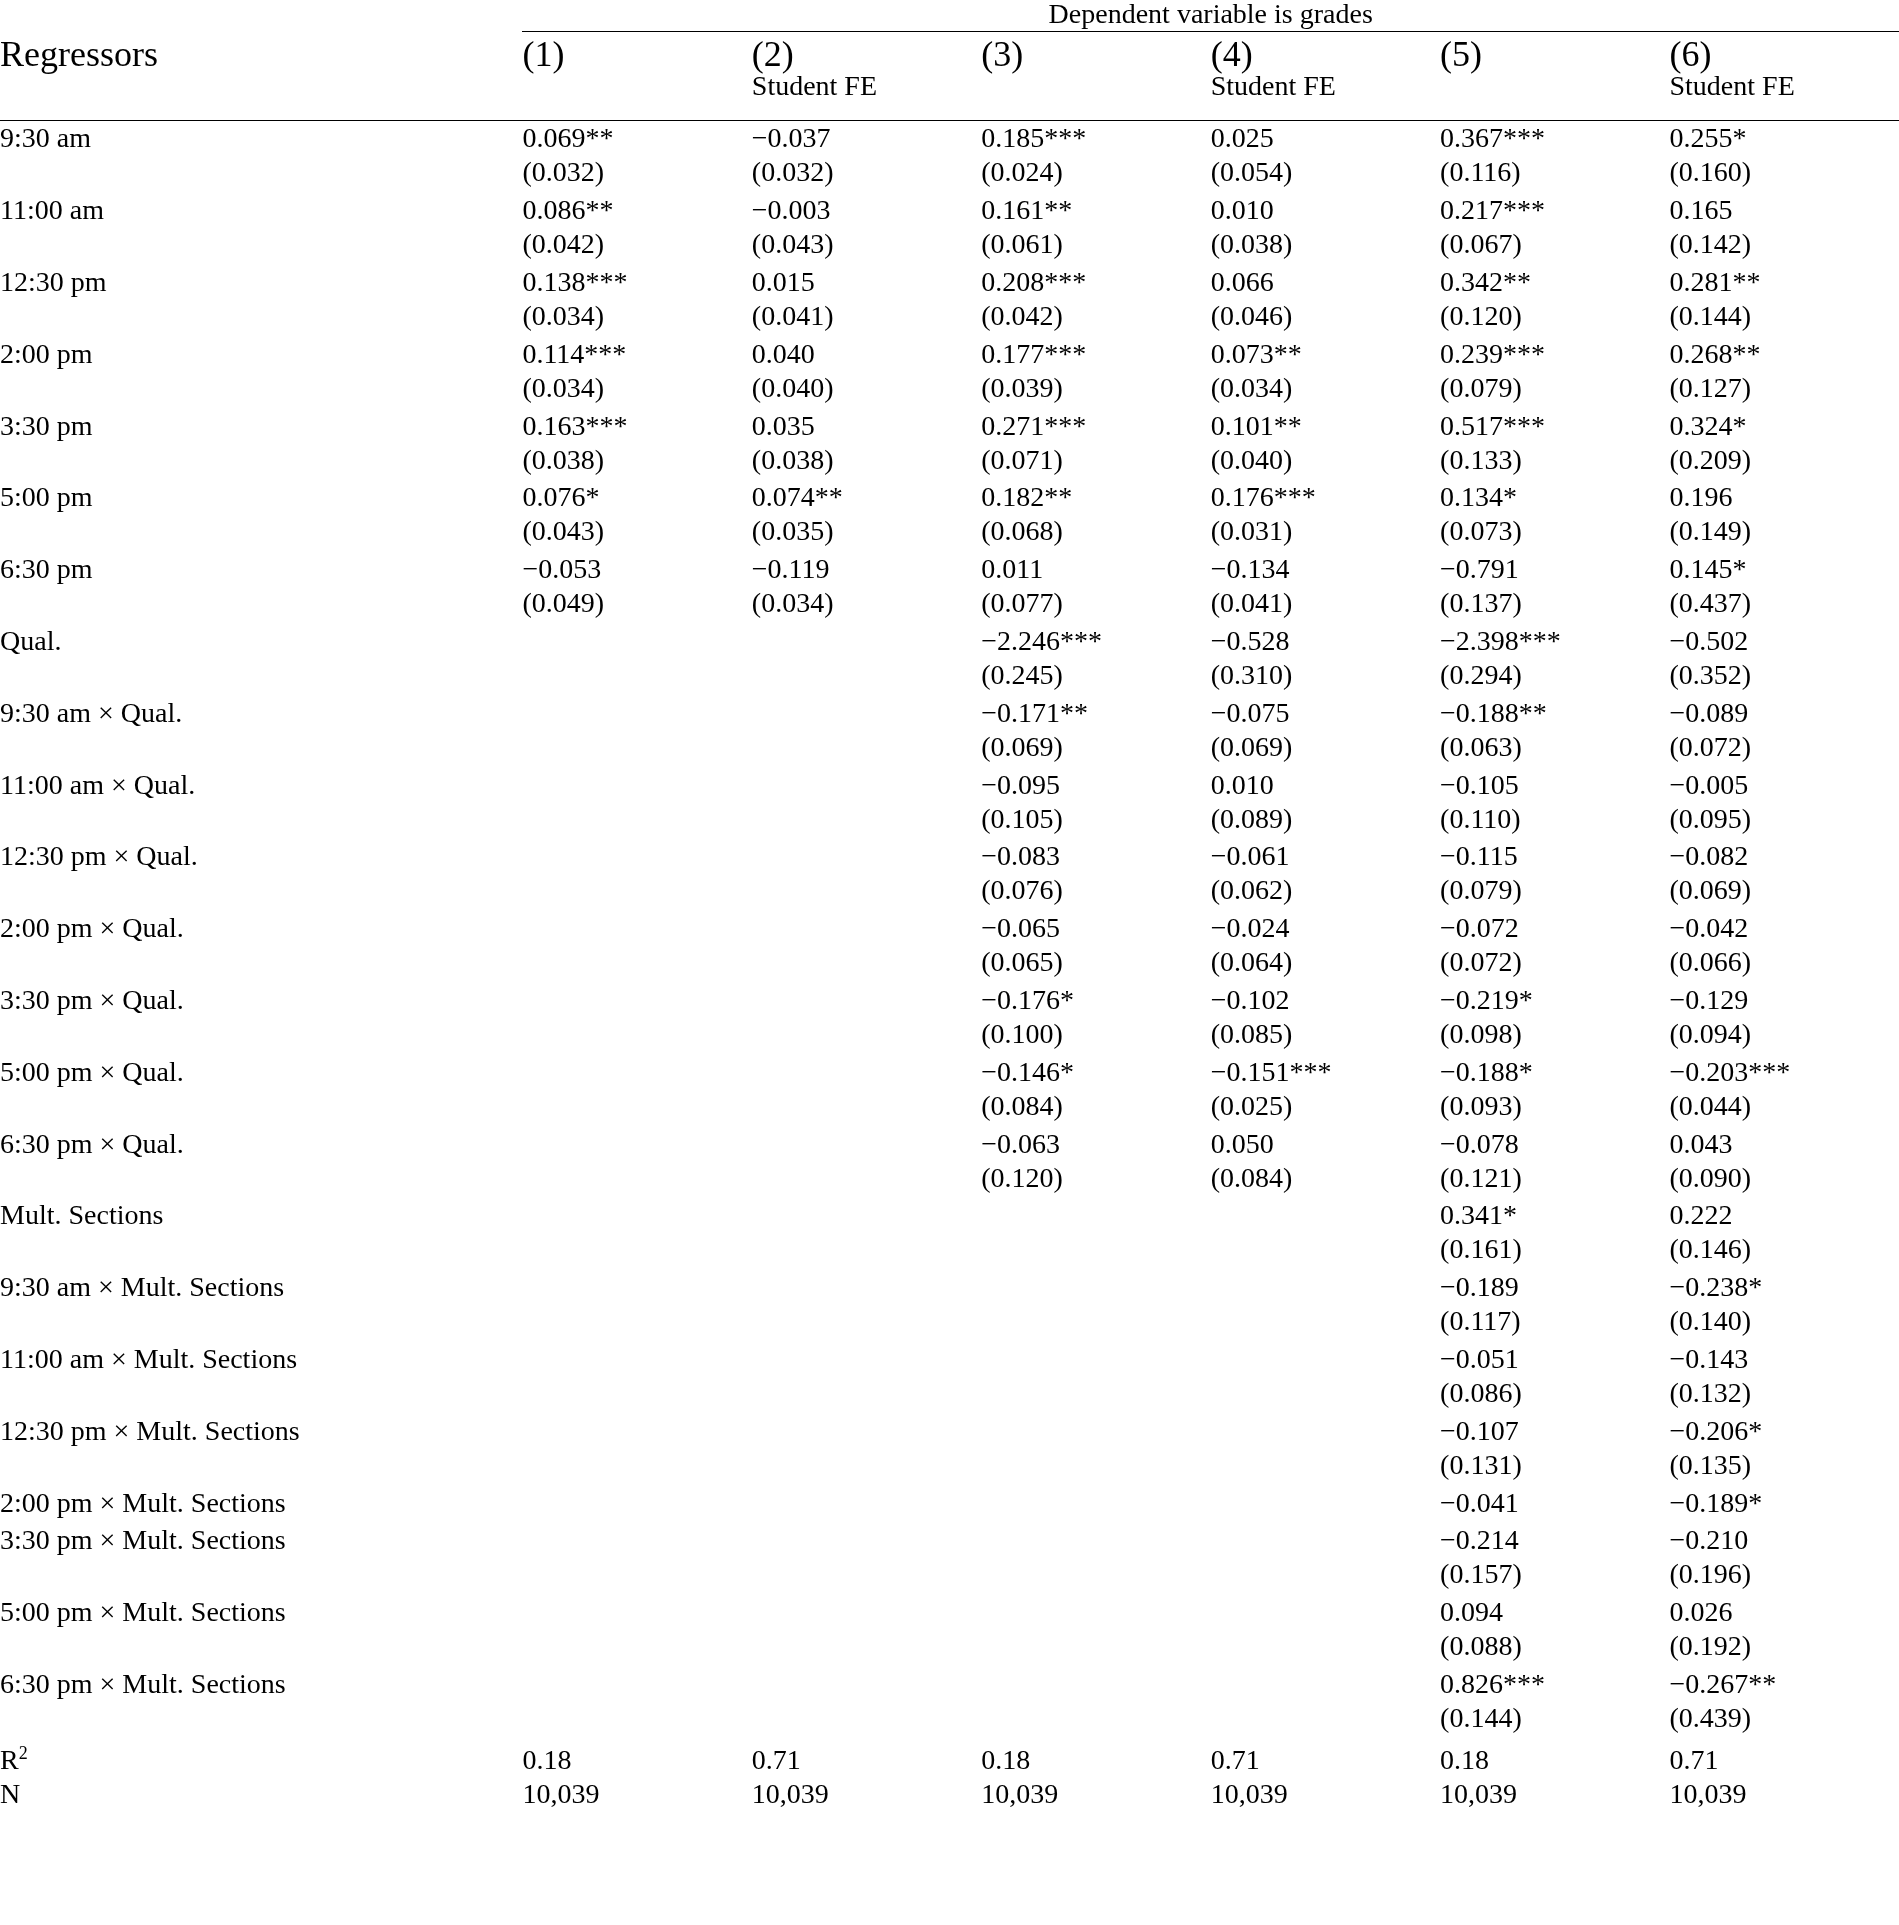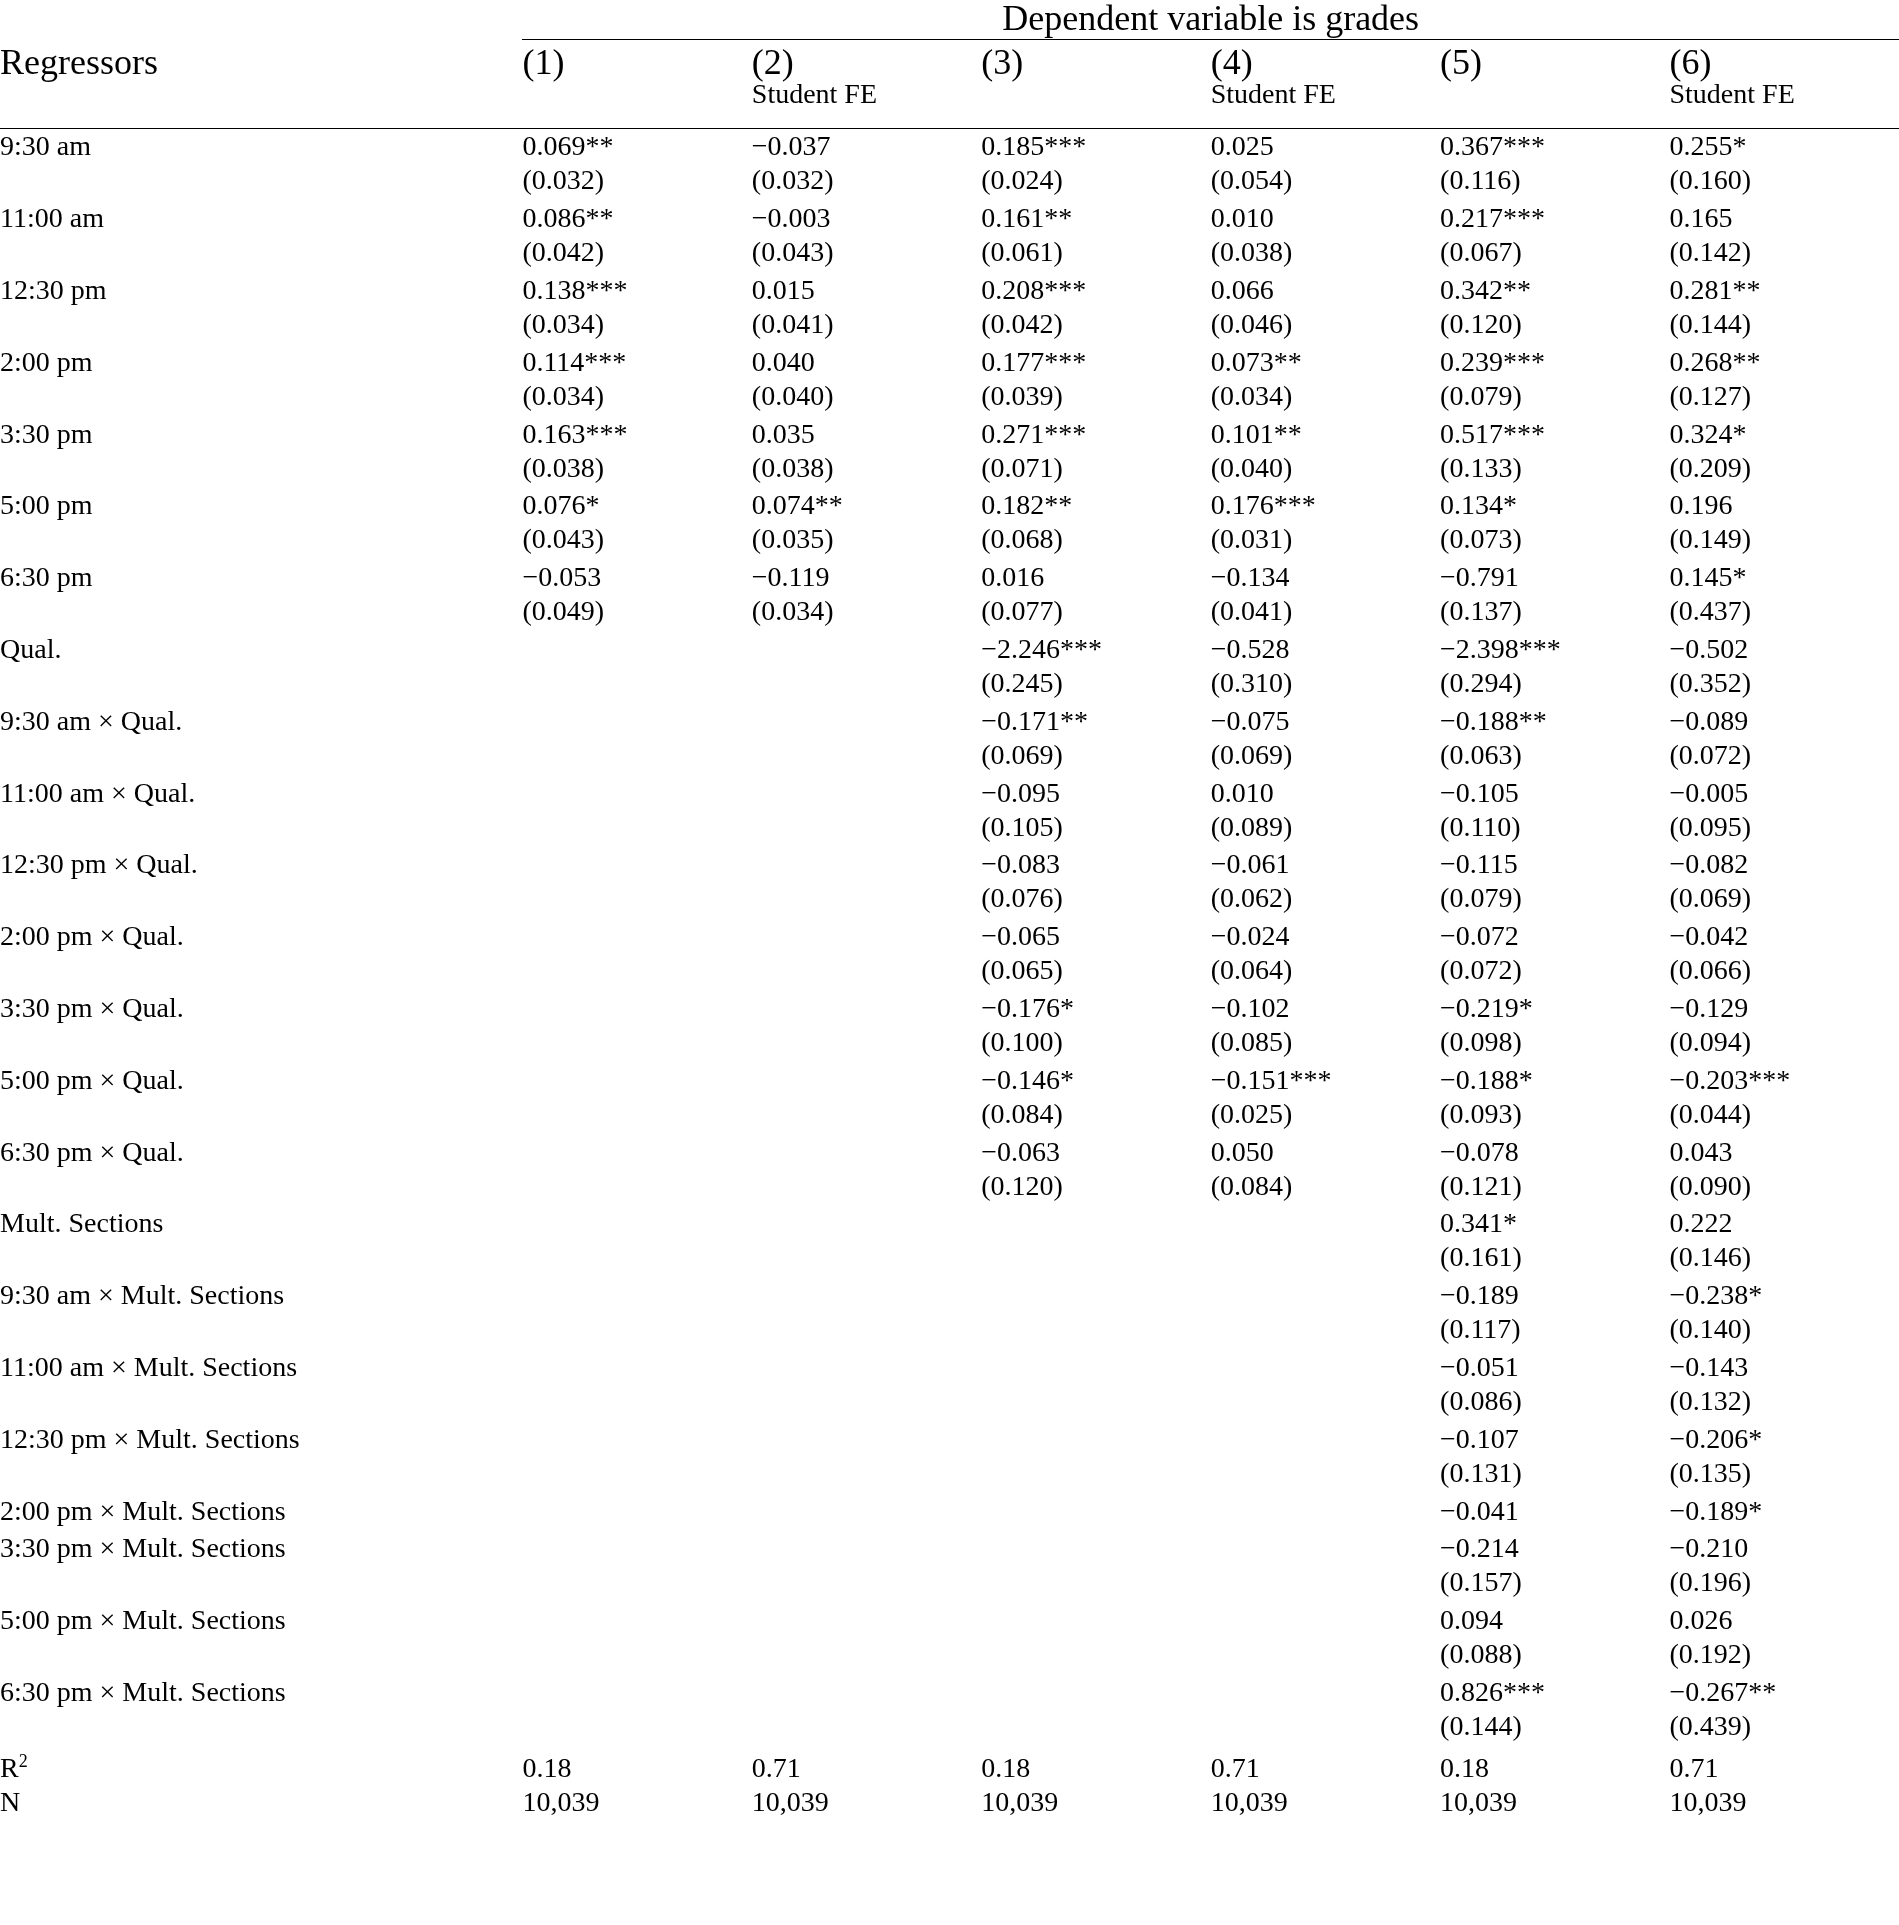--- a/index.html
+++ b/index.html
@@ -35,21 +35,21 @@
     margin: 0;
     text-align: left;
     vertical-align: baseline;
     font-weight: normal;
     white-space: nowrap;
   }
 
   
   .dep-head {
     text-align: center;
-    font-size: 36px;
+    font-size: 28px;
     padding-bottom: 2.9px;
     border-bottom: 1.9px solid #000;
   }
   .spacer-head { border-bottom: none; }
 
   .colnum {
     font-size: 36px;
     padding-top: 3.8px;
     height: 32.5px;
   }
@@ -214,21 +214,21 @@
           <td>(0.035)</td>
           <td>(0.068)</td>
           <td>(0.031)</td>
           <td>(0.073)</td>
           <td>(0.149)</td>
         </tr>
         <tr class="coef-row">
           <td class="lbl">6:30 pm</td>
           <td>−0.053</td>
           <td>−0.119</td>
-          <td>0.016</td>
+          <td>0.011</td>
           <td>−0.134</td>
           <td>−0.791</td>
           <td>0.145*</td>
         </tr>
         <tr class="se-row">
           <td></td>
           <td>(0.049)</td>
           <td>(0.034)</td>
           <td>(0.077)</td>
           <td>(0.041)</td>

